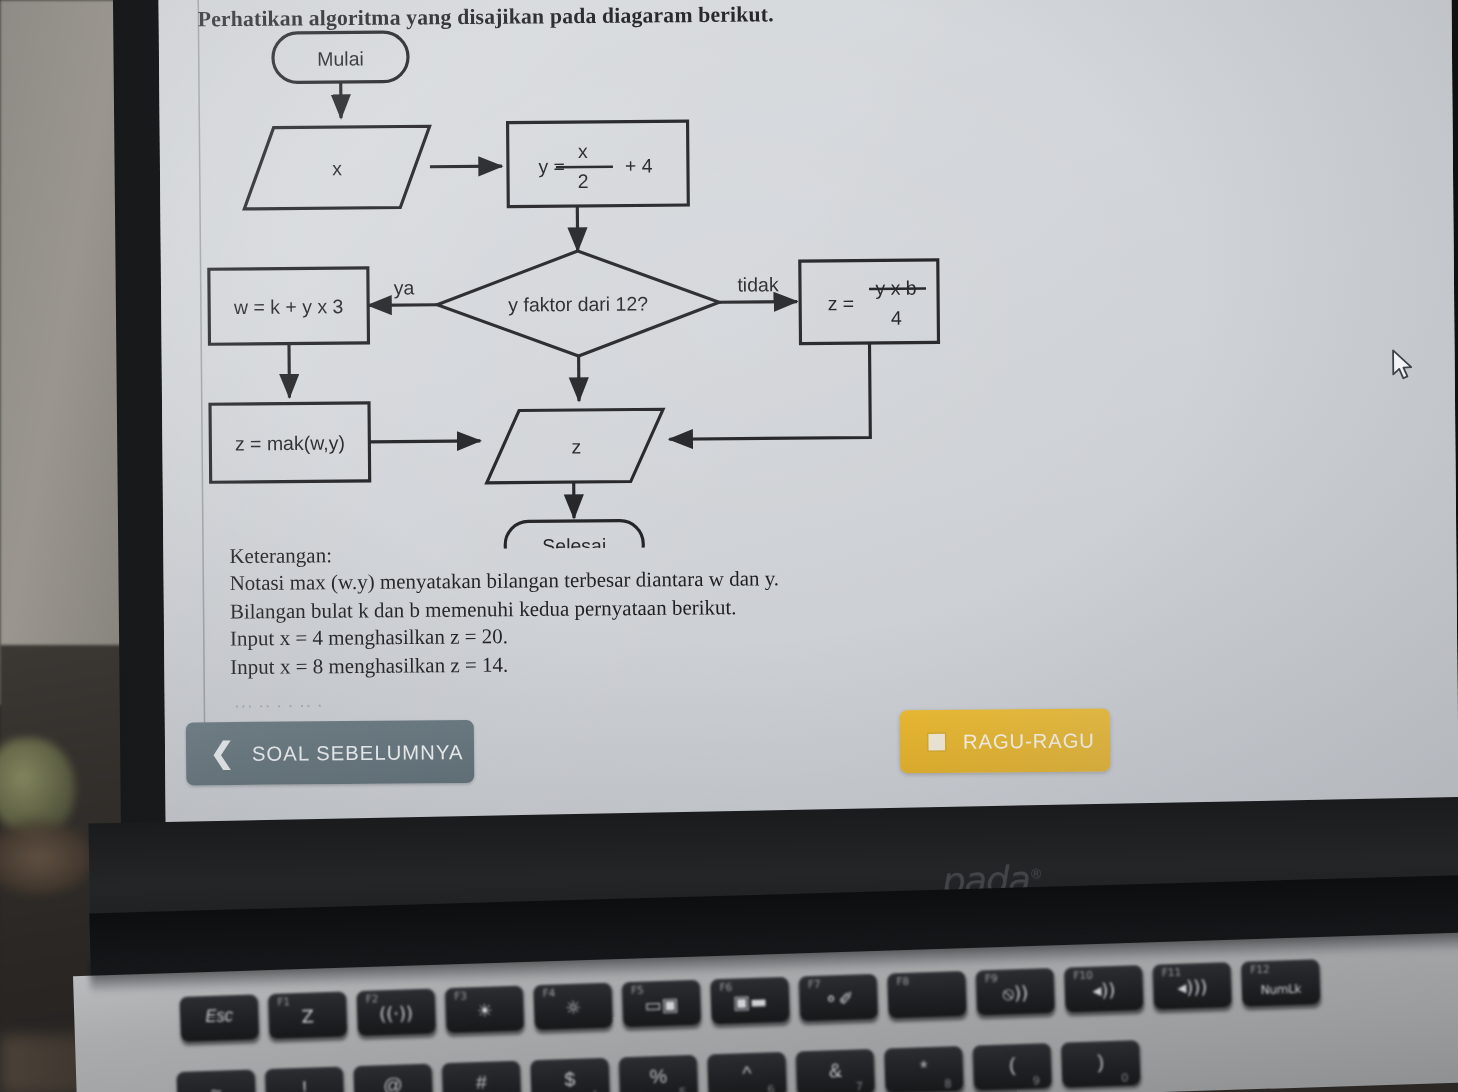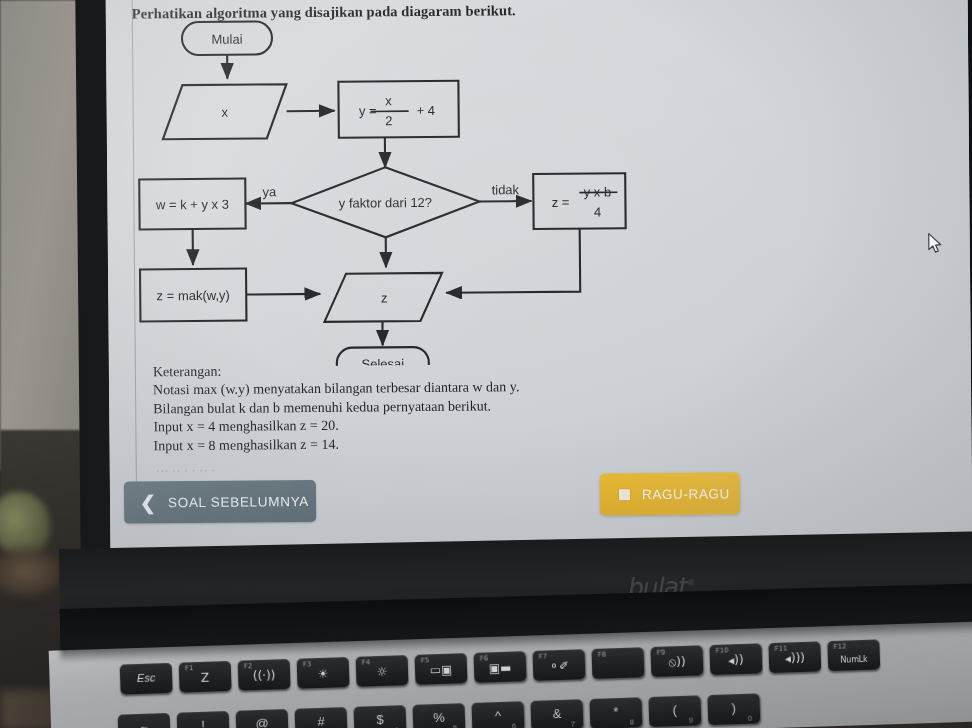--- a/index.html
+++ b/index.html
@@ -308,21 +308,21 @@
           <path d="M1,1 L1,17 L5,13.4 L7.6,19.6 L10.4,18.4 L7.8,12.5 L13,12.2 Z" fill="#f2f4f6" stroke="#3d4349" stroke-width="1.2" stroke-linejoin="round"></path>
         </svg>
       </div>
 
     </div>
     <div class="screen-glare"></div>
     <div class="screen-vignette"></div>
   </div>
 
   <div class="bezel-bottom"></div>
-  <div class="acer-logo"><span>bulat</span><sup>®</sup></div>
+  <div class="acer-logo"><span>pada</span><sup>®</sup></div>
 
   <div class="dark-gap"></div>
   <div class="palmrest"></div>
   <div class="kbd-shadow"></div>
 
   <div class="keyrow blur-soft">
       <div class="key">
         <span class="esc">Esc</span>
       </div>
       <div class="key">

